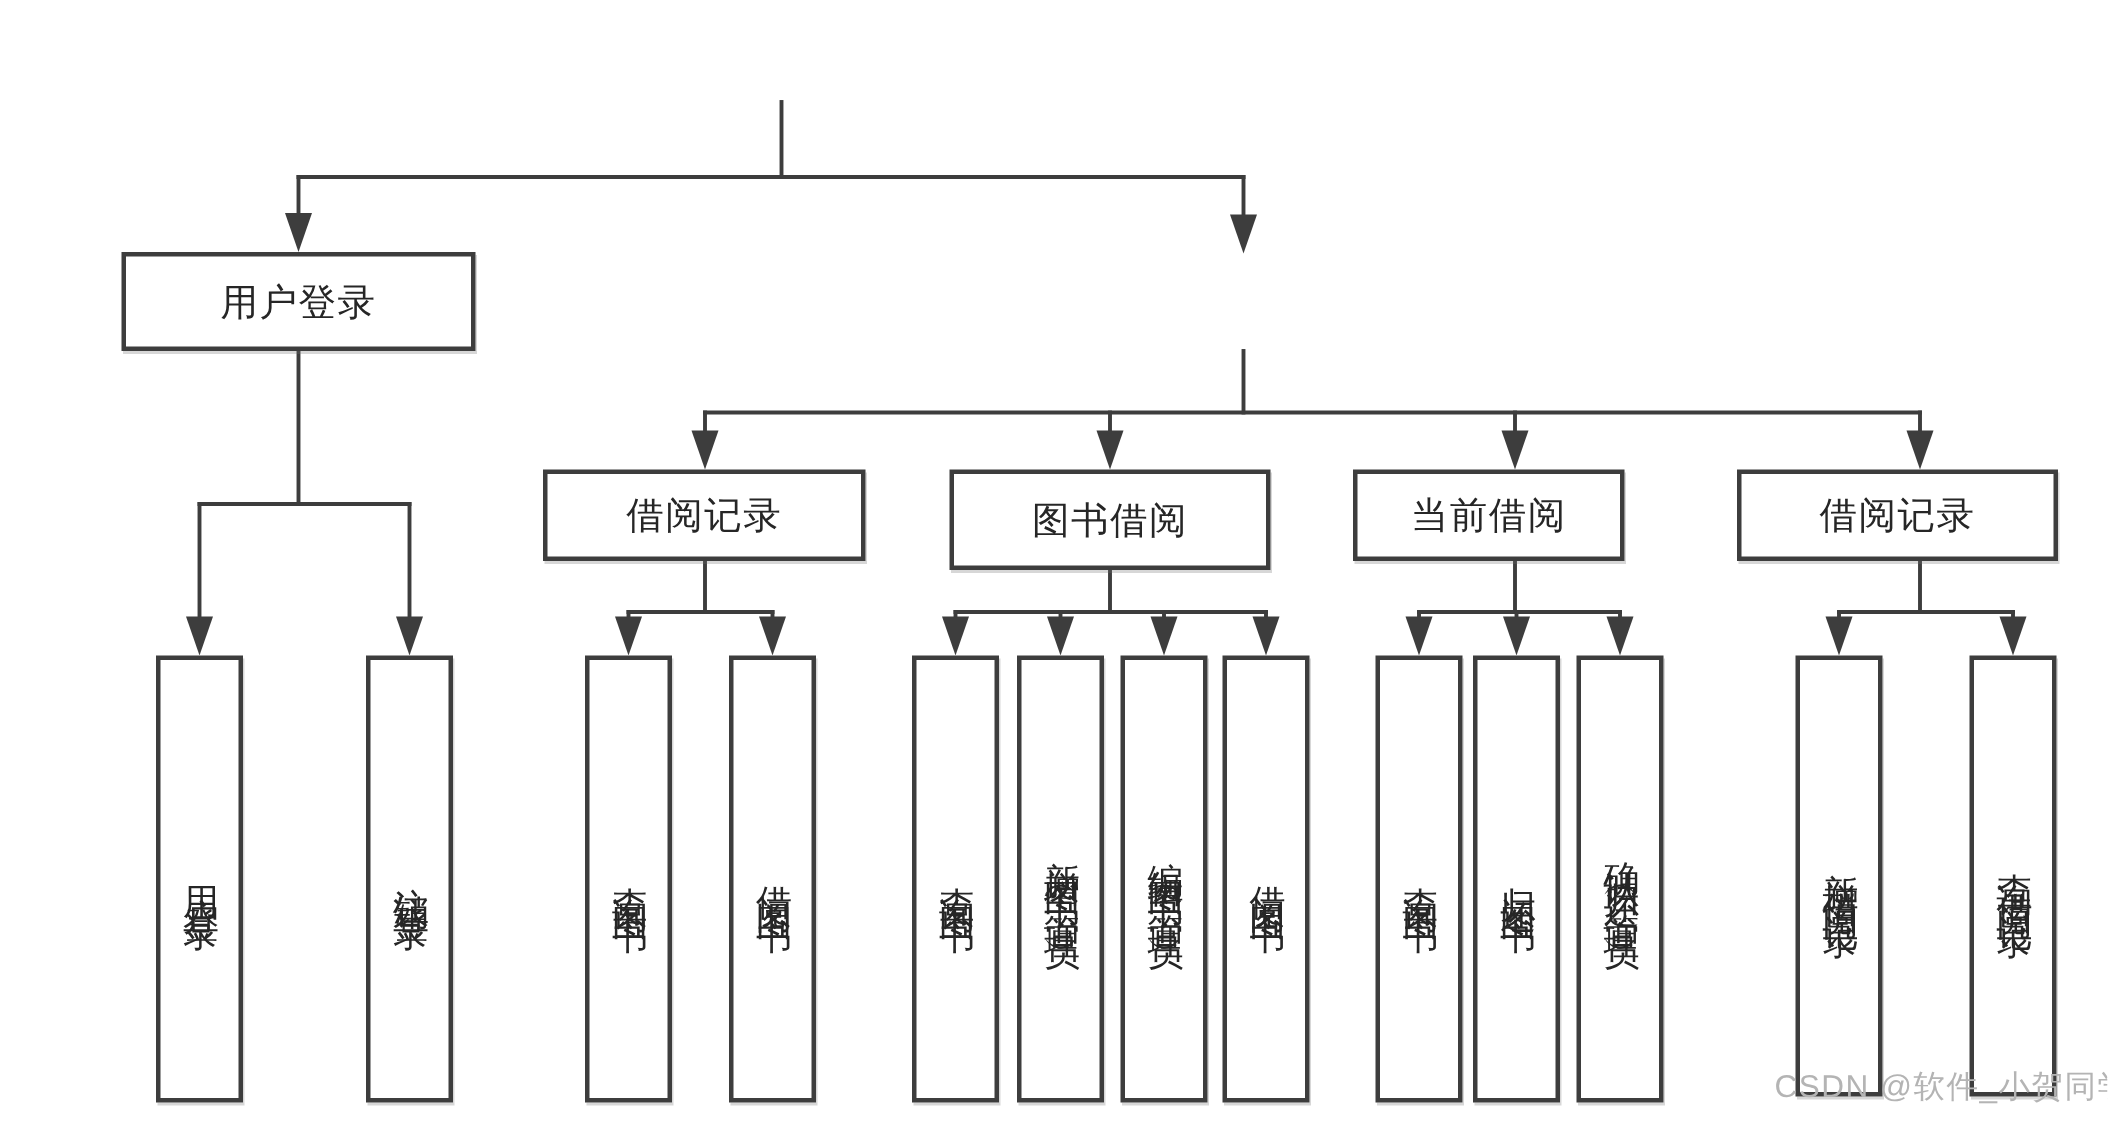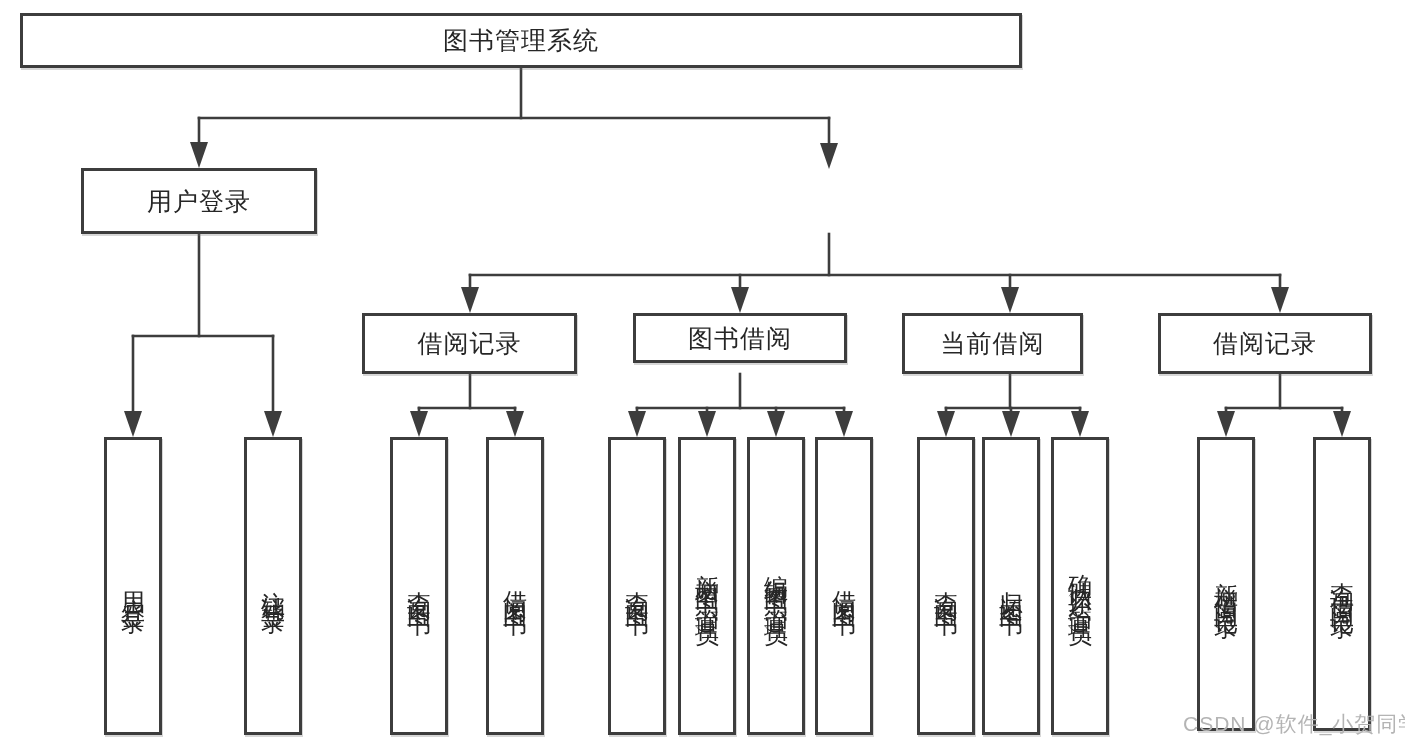--- a/index.html
+++ b/index.html
@@ -87,32 +87,29 @@
       <line x1="1080" y1="408" x2="1080" y2="417" stroke="#3d3d3d" stroke-width="2.6" stroke-linecap="square"></line>
       <polygon points="1071,411 1089,411 1080,437" fill="#3d3d3d"></polygon>
       <line x1="1280" y1="374" x2="1280" y2="408" stroke="#3d3d3d" stroke-width="2.6" stroke-linecap="square"></line>
       <line x1="1226" y1="408" x2="1342" y2="408" stroke="#3d3d3d" stroke-width="2.6" stroke-linecap="square"></line>
       <line x1="1226" y1="408" x2="1226" y2="417" stroke="#3d3d3d" stroke-width="2.6" stroke-linecap="square"></line>
       <polygon points="1217,411 1235,411 1226,437" fill="#3d3d3d"></polygon>
       <line x1="1342" y1="408" x2="1342" y2="417" stroke="#3d3d3d" stroke-width="2.6" stroke-linecap="square"></line>
       <polygon points="1333,411 1351,411 1342,437" fill="#3d3d3d"></polygon>
     </svg>
 
-  <div class="node" style="left:20px;top:13px;width:1002px;height:55px">
-    <span class="lbl">图书管理系统</span>
-  </div>
 
   <div class="node" style="left:81px;top:168px;width:236px;height:66px">
     <span class="lbl">用户登录</span>
   </div>
 
   <div class="node" style="left:362px;top:313px;width:215px;height:61px">
     <span class="lbl">借阅记录</span>
   </div>
-  <div class="node" style="left:633px;top:313px;width:214px;height:50px">
+  <div class="node" style="left:633px;top:313px;width:214px;height:67px">
     <span class="lbl">图书借阅</span>
   </div>
   <div class="node" style="left:902px;top:313px;width:181px;height:61px">
     <span class="lbl">当前借阅</span>
   </div>
   <div class="node" style="left:1158px;top:313px;width:214px;height:61px">
     <span class="lbl">借阅记录</span>
   </div>
 
   <div class="node leaf" style="left:104px;top:437px;width:58px;height:298px">

